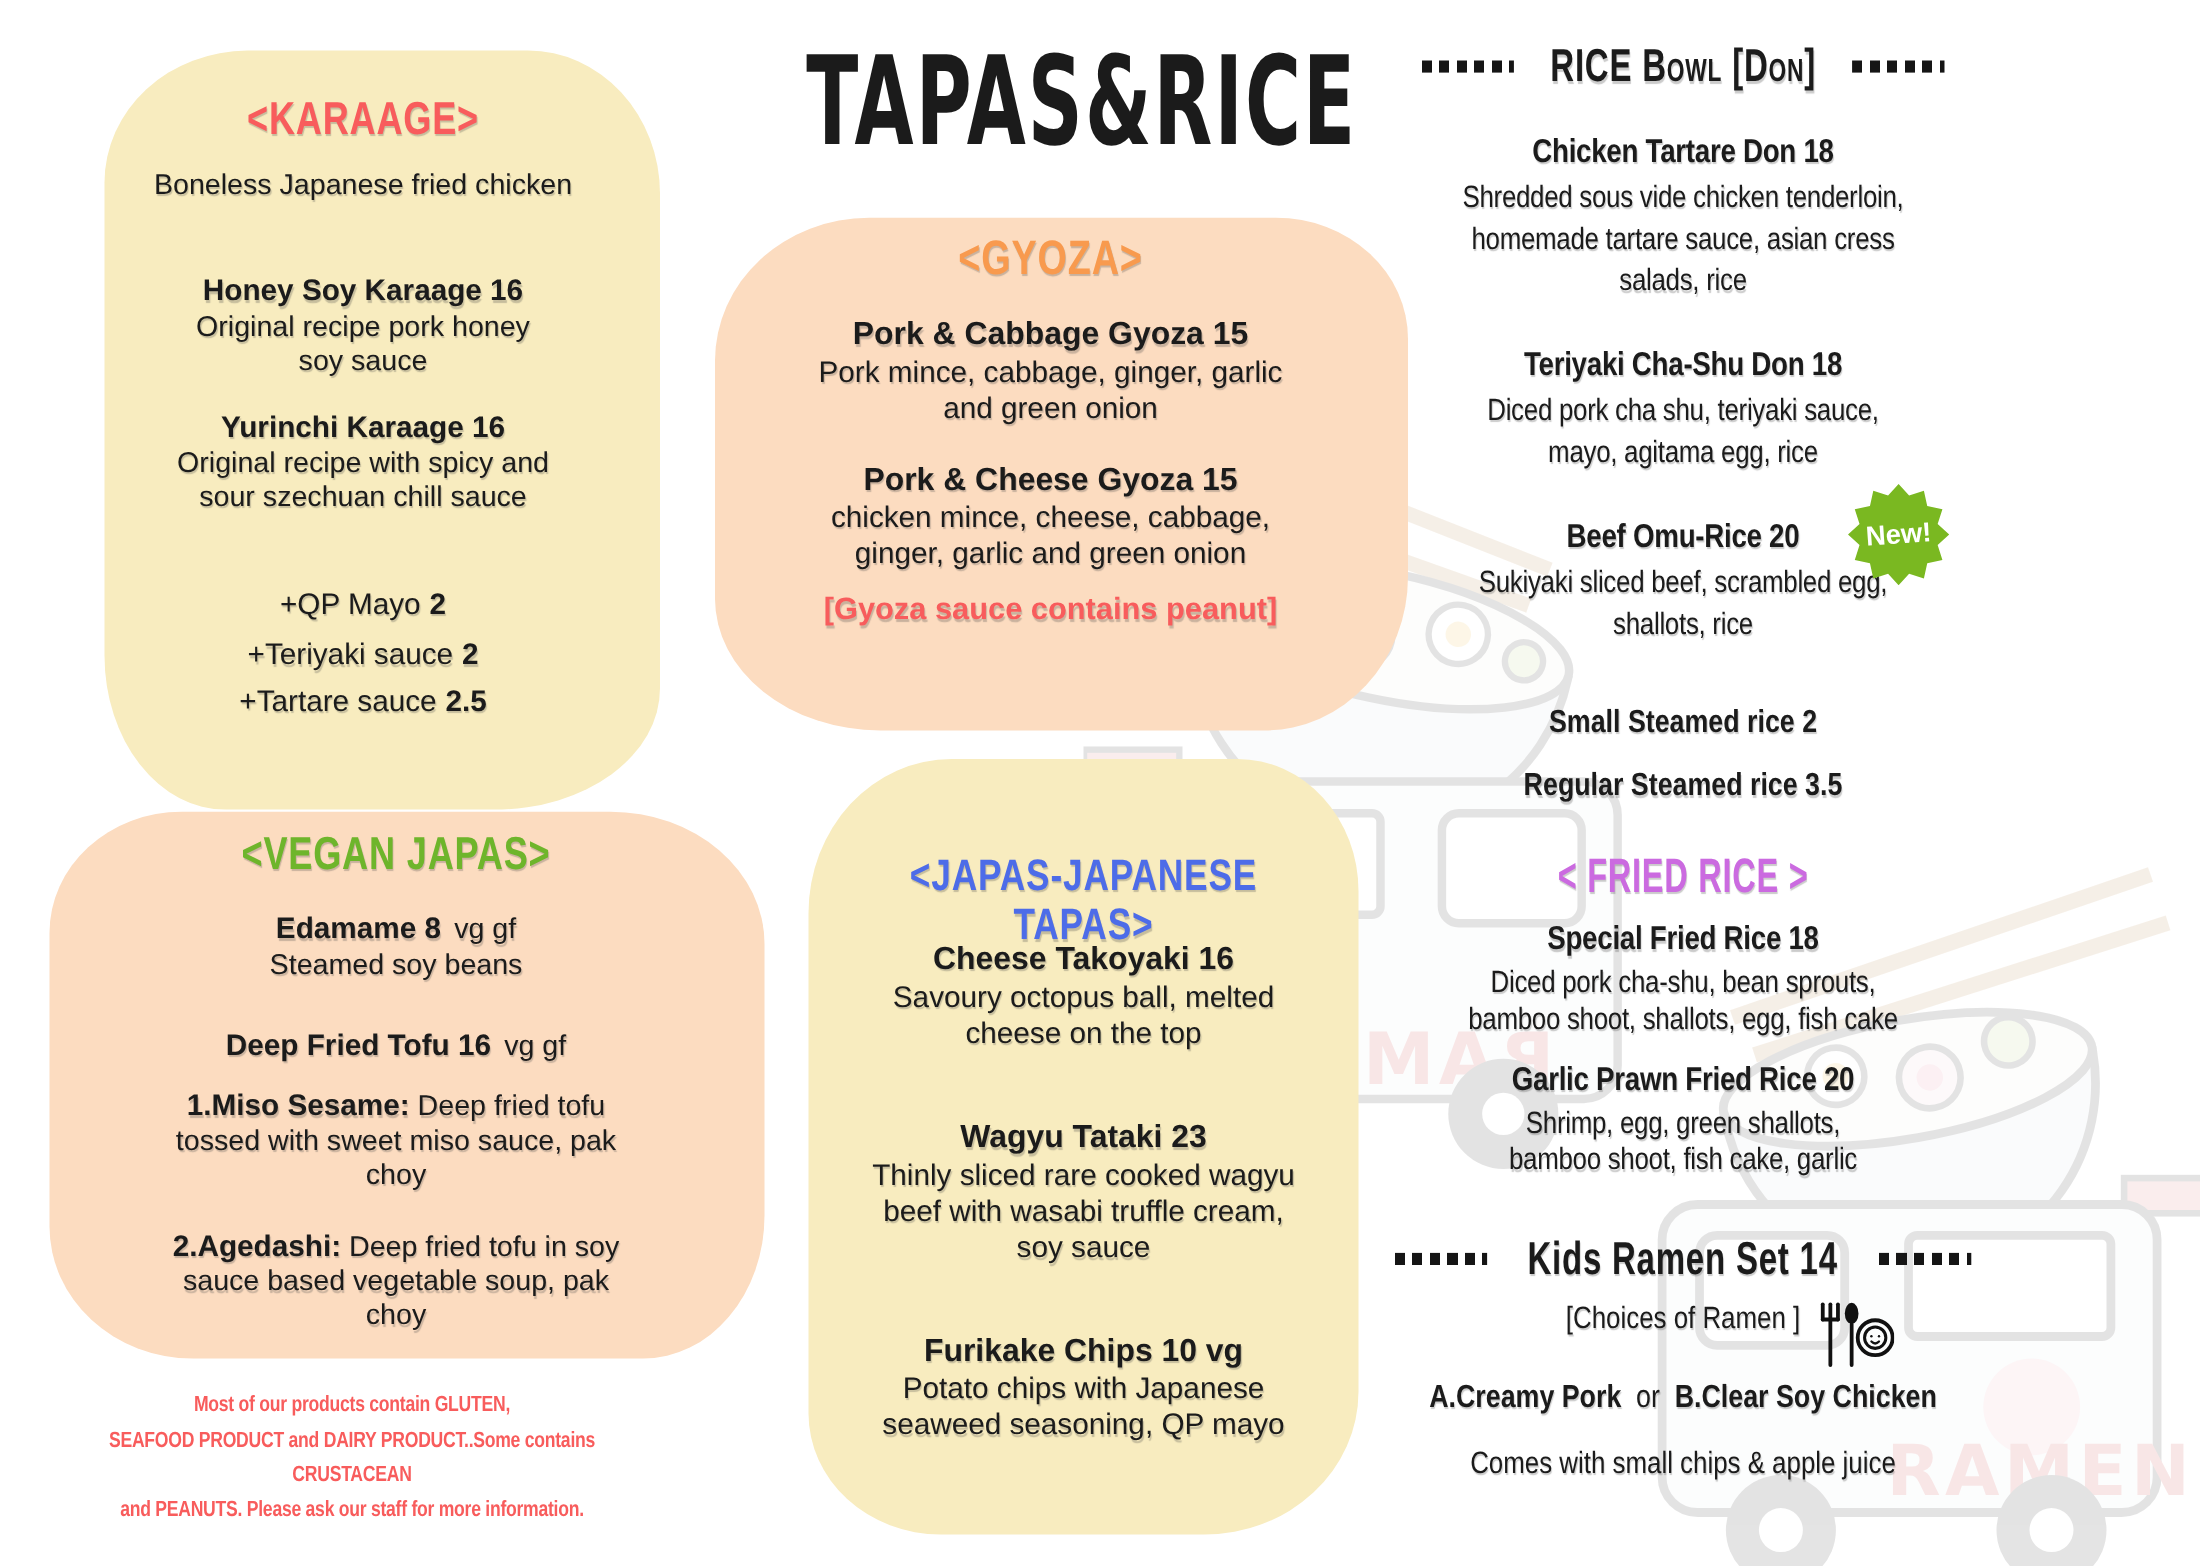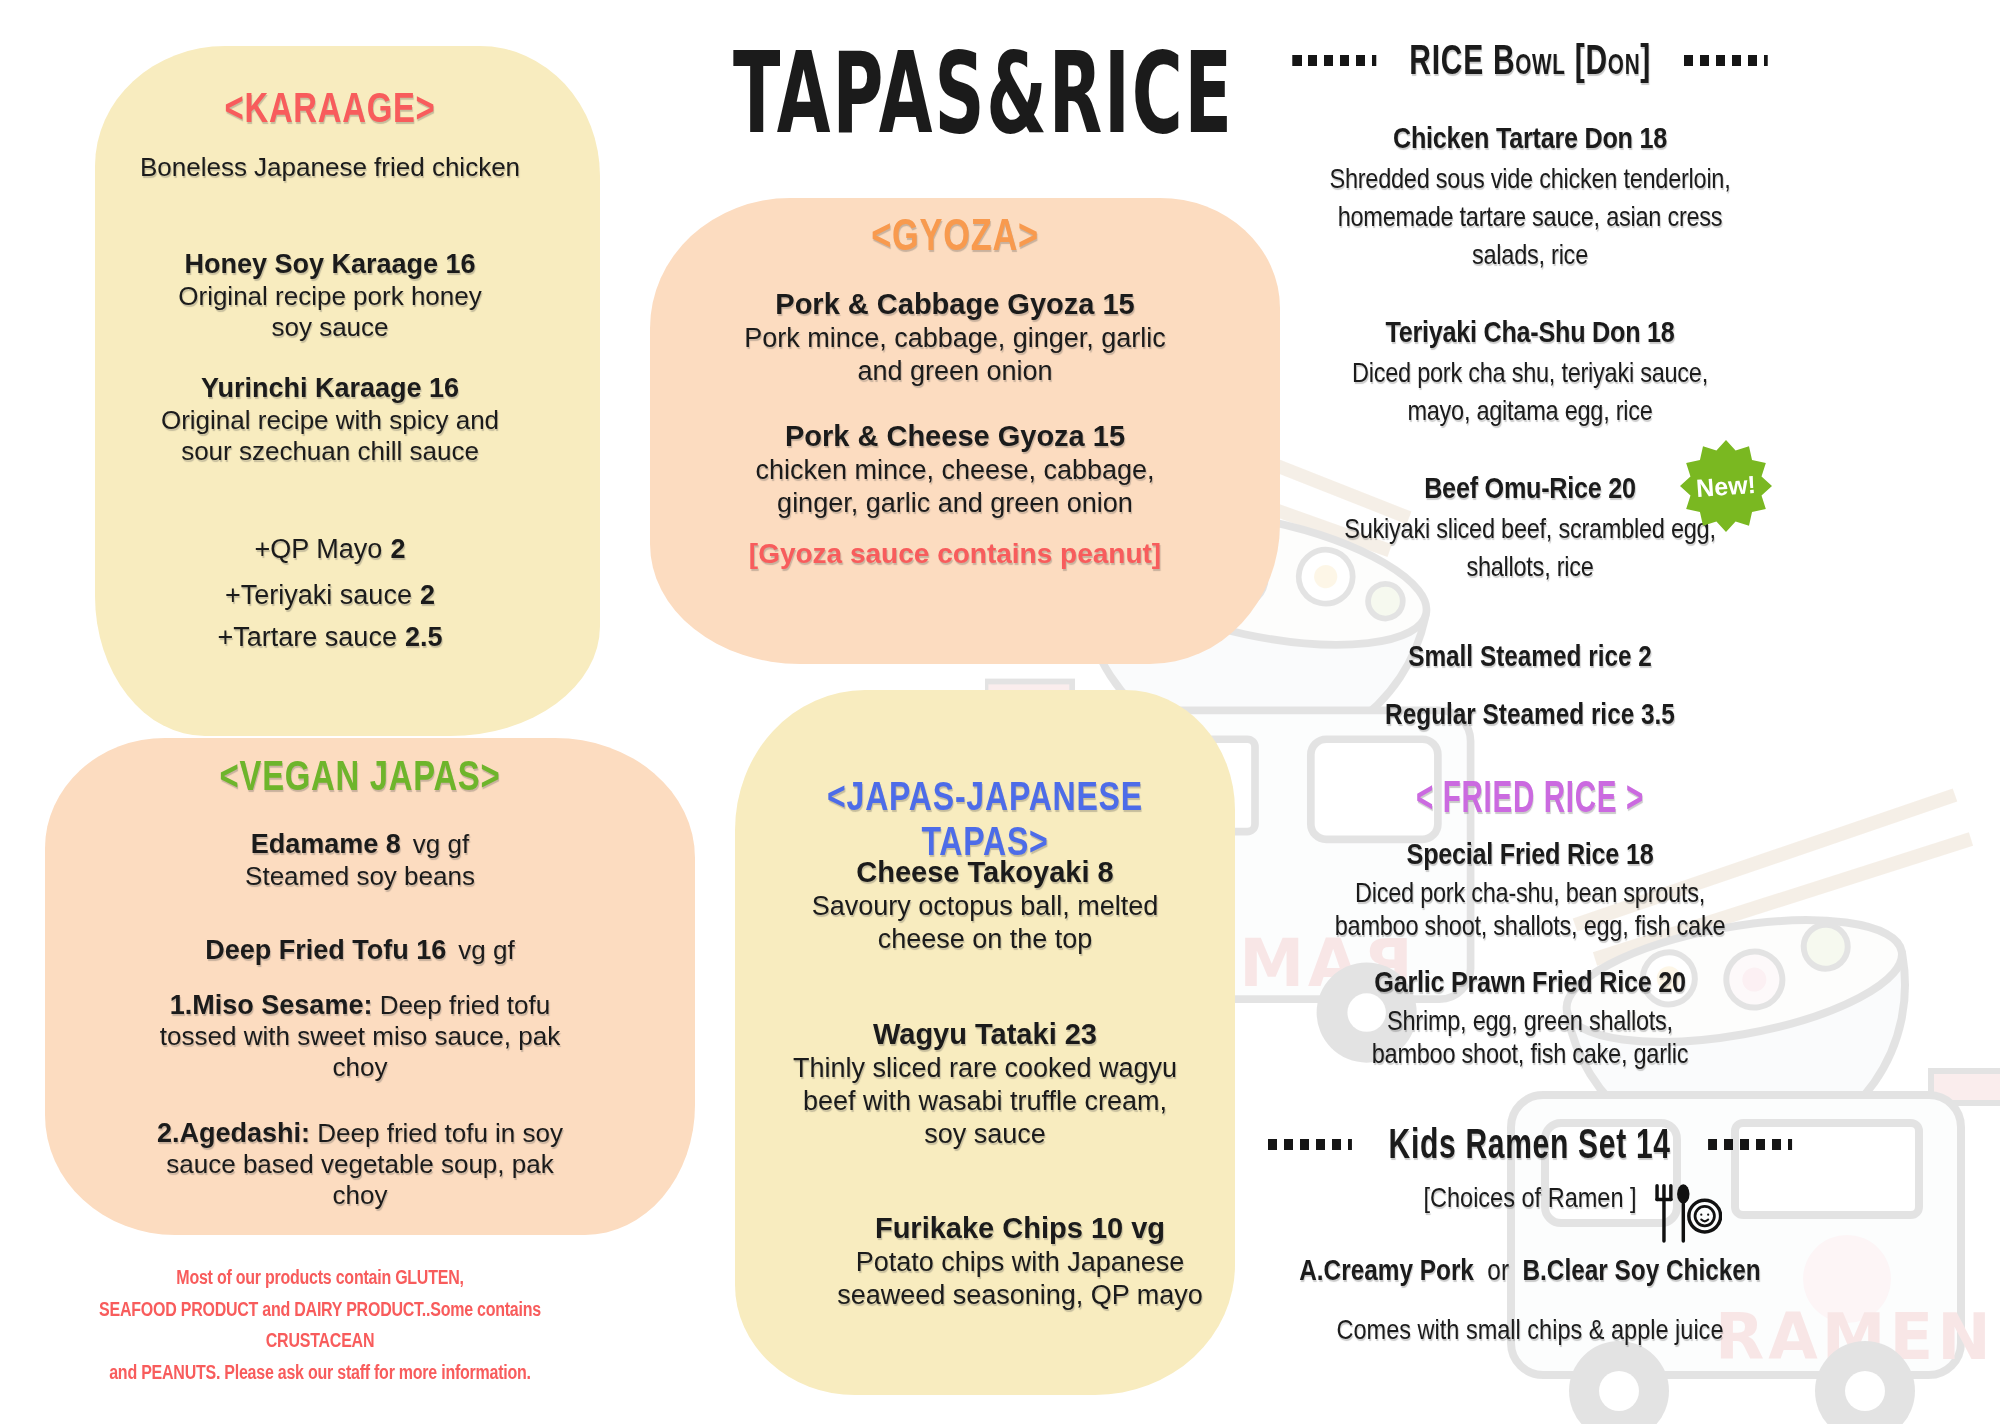--- a/index.html
+++ b/index.html
@@ -50,21 +50,21 @@
     font-size:20px; line-height:31.5px; white-space:pre-line; transform:scaleX(.8); letter-spacing:-.3px;}
   
   .ccol{left:655px; width:600px;}
   #gyo-hdr{top:210px; font-size:44px; color:#f89a4e;}
   .ccol .iname,.jcol .iname{font-size:29px; line-height:36px;}
   .ccol .idesc,.jcol .idesc{font-size:27px; line-height:33px;}
   #gyo-i0{top:286px;} #gyo-i1{top:418px;}
   #gyo-note{top:538px; font-size:28px; font-weight:700; color:#f85c5c;}
   .jcol{left:735px; width:500px;}
   #jap-hdr{top:774px; font-size:40px; color:#4d6ce8; transform:scaleX(.8);}
-  #jap-i0{top:854px;} #jap-i1{top:1016px;} #jap-i2{top:1210px;padding-left:35px;}
+  #jap-i0{top:854px;} #jap-i1{top:1016px;} #jap-i2{top:1210px;}
   
   #rcol{position:absolute; left:1160px; top:0; width:740px; height:1424px;
     transform:scaleX(.84); transform-origin:50% 0;}
   #rcol .tb{left:0; width:740px;}
   #rcol .iname{font-size:30px; line-height:36px; letter-spacing:-.3px;}
   #rcol .idesc{font-size:28px; line-height:38px; margin-top:4px; letter-spacing:-.3px;}
   .dot-hdr{display:flex; justify-content:center; align-items:center; gap:14px;}
   .dots{width:100px; height:11px; flex:0 0 auto;
     background:repeating-linear-gradient(90deg,#151515 0 11px,transparent 11px 19px);}
   .dh-text{font-weight:700; font-size:42px; letter-spacing:1px; transform:scaleX(.85); white-space:nowrap;}
@@ -205,21 +205,21 @@
   </div>
   <div id="gyo-i1" class="tb ccol sh">
     <div class="iname">Pork &amp; Cheese Gyoza  15</div>
     <div class="idesc">chicken mince, cheese, cabbage,
 ginger, garlic and green onion</div>
   </div>
   <div id="gyo-note" class="tb ccol sh">[Gyoza sauce contains peanut]</div>
 
   <div id="jap-hdr" class="tb jcol sec-hdr sh">&lt;JAPAS-JAPANESE TAPAS&gt;</div>
   <div id="jap-i0" class="tb jcol sh">
-    <div class="iname">Cheese Takoyaki  8</div>
+    <div class="iname">Cheese Takoyaki  16</div>
     <div class="idesc">Savoury octopus ball, melted
 cheese on the top</div>
   </div>
   <div id="jap-i1" class="tb jcol sh">
     <div class="iname">Wagyu Tataki  23</div>
     <div class="idesc">Thinly sliced rare cooked wagyu
 beef with wasabi truffle cream,
 soy sauce</div>
   </div>
   <div id="jap-i2" class="tb jcol sh">

